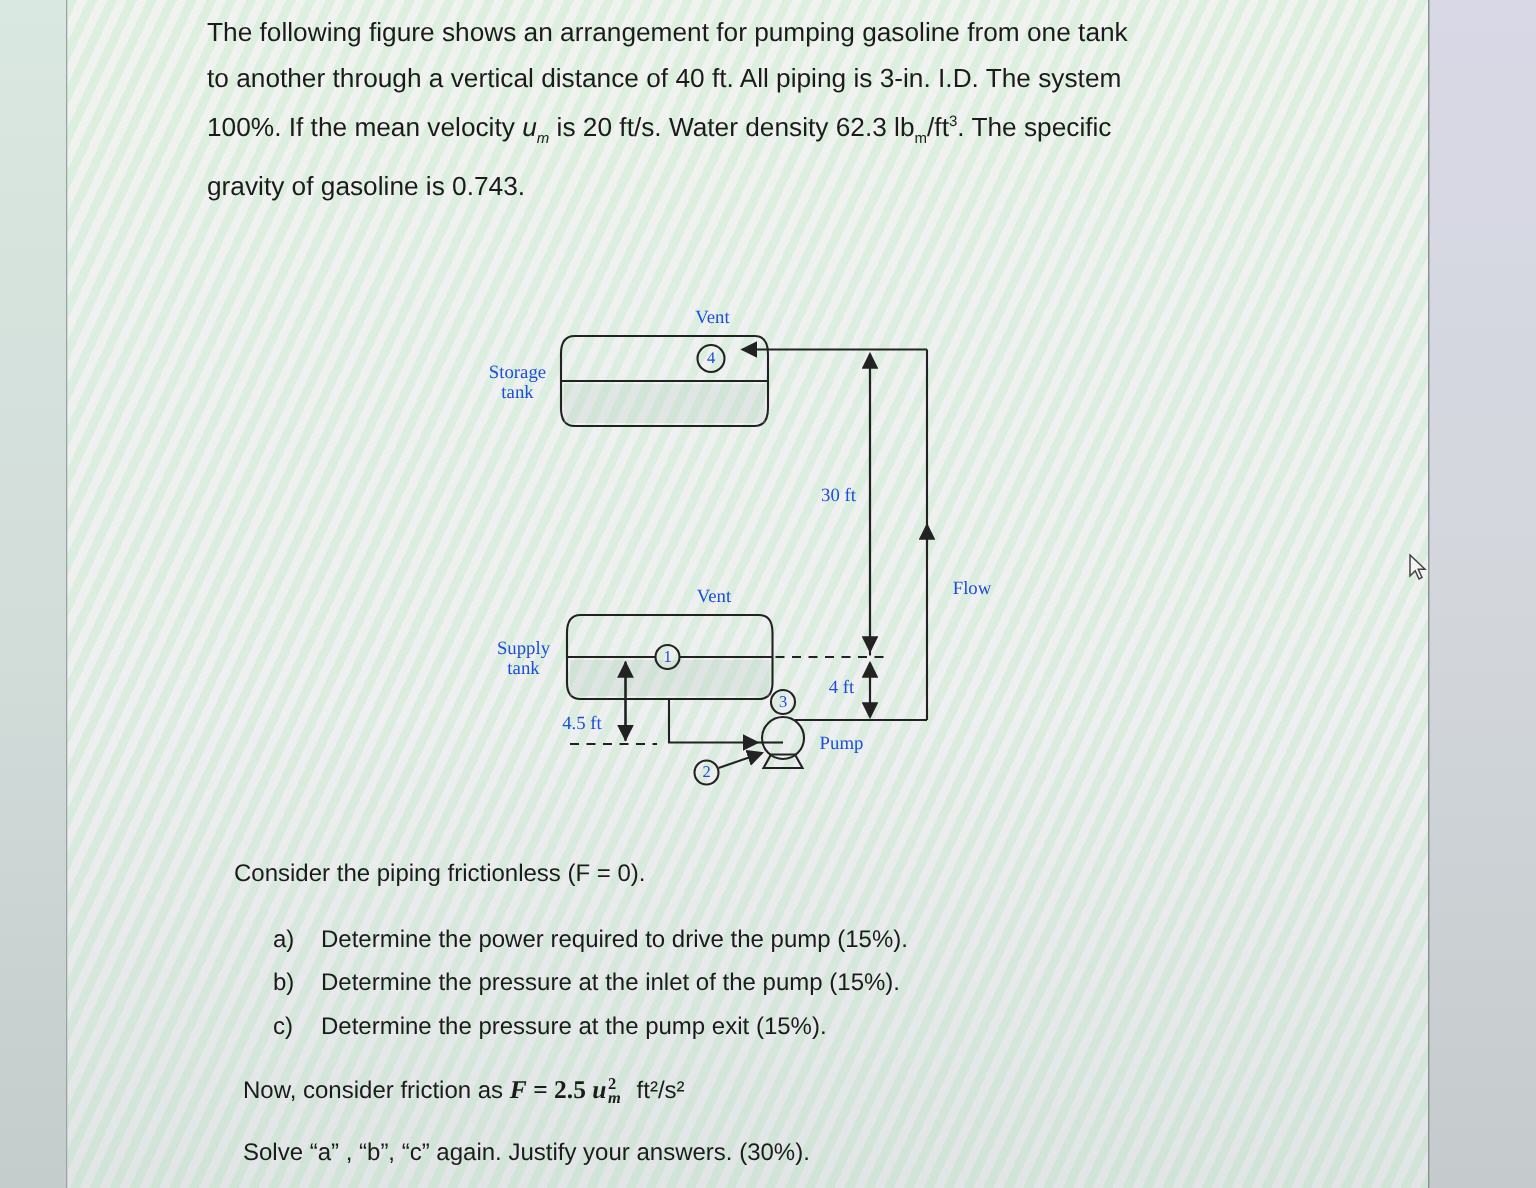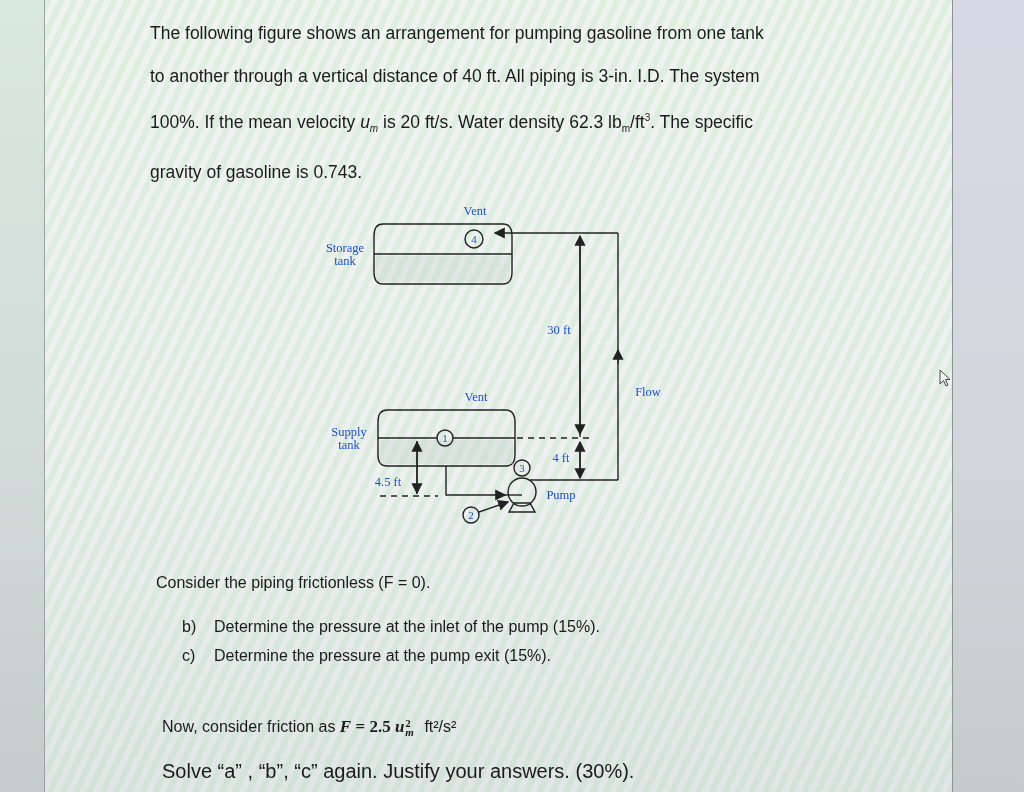--- a/index.html
+++ b/index.html
@@ -22,40 +22,40 @@
   .page {
     position: absolute; left: 45px; top: 0; width: 907px; height: 792px;
     background:
       repeating-linear-gradient(115deg, rgba(170,230,180,0.25) 0 6px, rgba(250,240,250,0.15) 6px 12px),
       linear-gradient(180deg, #eef3ee 0%, #ecefee 60%, #dde3e2 100%);
   }
   .intro {
     position: absolute; left: 138px; top: 6px; width: 720px;
     font-size: 17.5px; line-height: 30.5px;
   }
-  .intro p { margin: 12px; }
+  .intro p { margin: 0; }
   .diagram { position: absolute; left: 0; top: 0; width: 1024px; height: 792px; pointer-events: none; }
   .diagram svg { position: absolute; left: 0; top: 0; }
   .dlabel {
     position: absolute; font-family: "Liberation Serif", "DejaVu Serif", serif;
     font-size: 12.5px; color: #1d4ed8; text-align: center; line-height: 13px;
   }
   .questions {
     position: absolute; left: 156px; top: 574px; width: 620px;
     font-size: 16px;
   }
   .q-intro { position: absolute; left: 0; top: 0; white-space: nowrap; }
   .q-list { position: absolute; left: 26px; top: 44px; }
   .q-item { height: 29px; white-space: nowrap; }
   .q-letter { display: inline-block; width: 32px; }
   .bold { font-weight: normal; }
   .friction { position: absolute; left: 162px; top: 717px; font-size: 16px; white-space: nowrap; }
   .eq { font-family: "Liberation Serif", "DejaVu Serif", serif; font-weight: bold; font-size: 17px; }
   .eq i { font-style: italic; }
-  .solve { position: absolute; left: 162px; top: 760px; font-size: 20px; white-space: nowrap; }
+  .solve { position: absolute; left: 162px; top: 760px; font-size: 16px; white-space: nowrap; }
   .cursor { position: absolute; left: 939px; top: 369px; }
 </style>
 </head>
 <body>
 
 <div class="left-strip"></div>
 <div class="right-strip"></div>
 
 <div class="page"></div>
 
@@ -148,20 +148,23 @@
   <div class="dlabel" style="left:541px;top:489px;width:40px;">Pump</div>
   <div class="dlabel" style="left:465px;top:509px;width:12px;font-size:11px;">2</div>
 </div>
 
 <div class="questions">
   <div class="q-intro">
     <span>Consider the piping frictionless </span><span class="bold">(F = 0)</span><span>.</span>
   </div>
   <div class="q-list">
     <div class="q-item">
+      <span class="q-letter">a)</span><span>Determine the power required to drive the pump </span><span class="bold">(15%).</span>
+    </div>
+    <div class="q-item">
       <span class="q-letter">b)</span><span>Determine the pressure at the inlet of the pump </span><span class="bold">(15%).</span>
     </div>
     <div class="q-item">
       <span class="q-letter">c)</span><span>Determine the pressure at the pump exit </span><span class="bold">(15%).</span>
     </div>
   </div>
 </div>
 
 <div class="friction">
   <span>Now, consider friction as </span>

